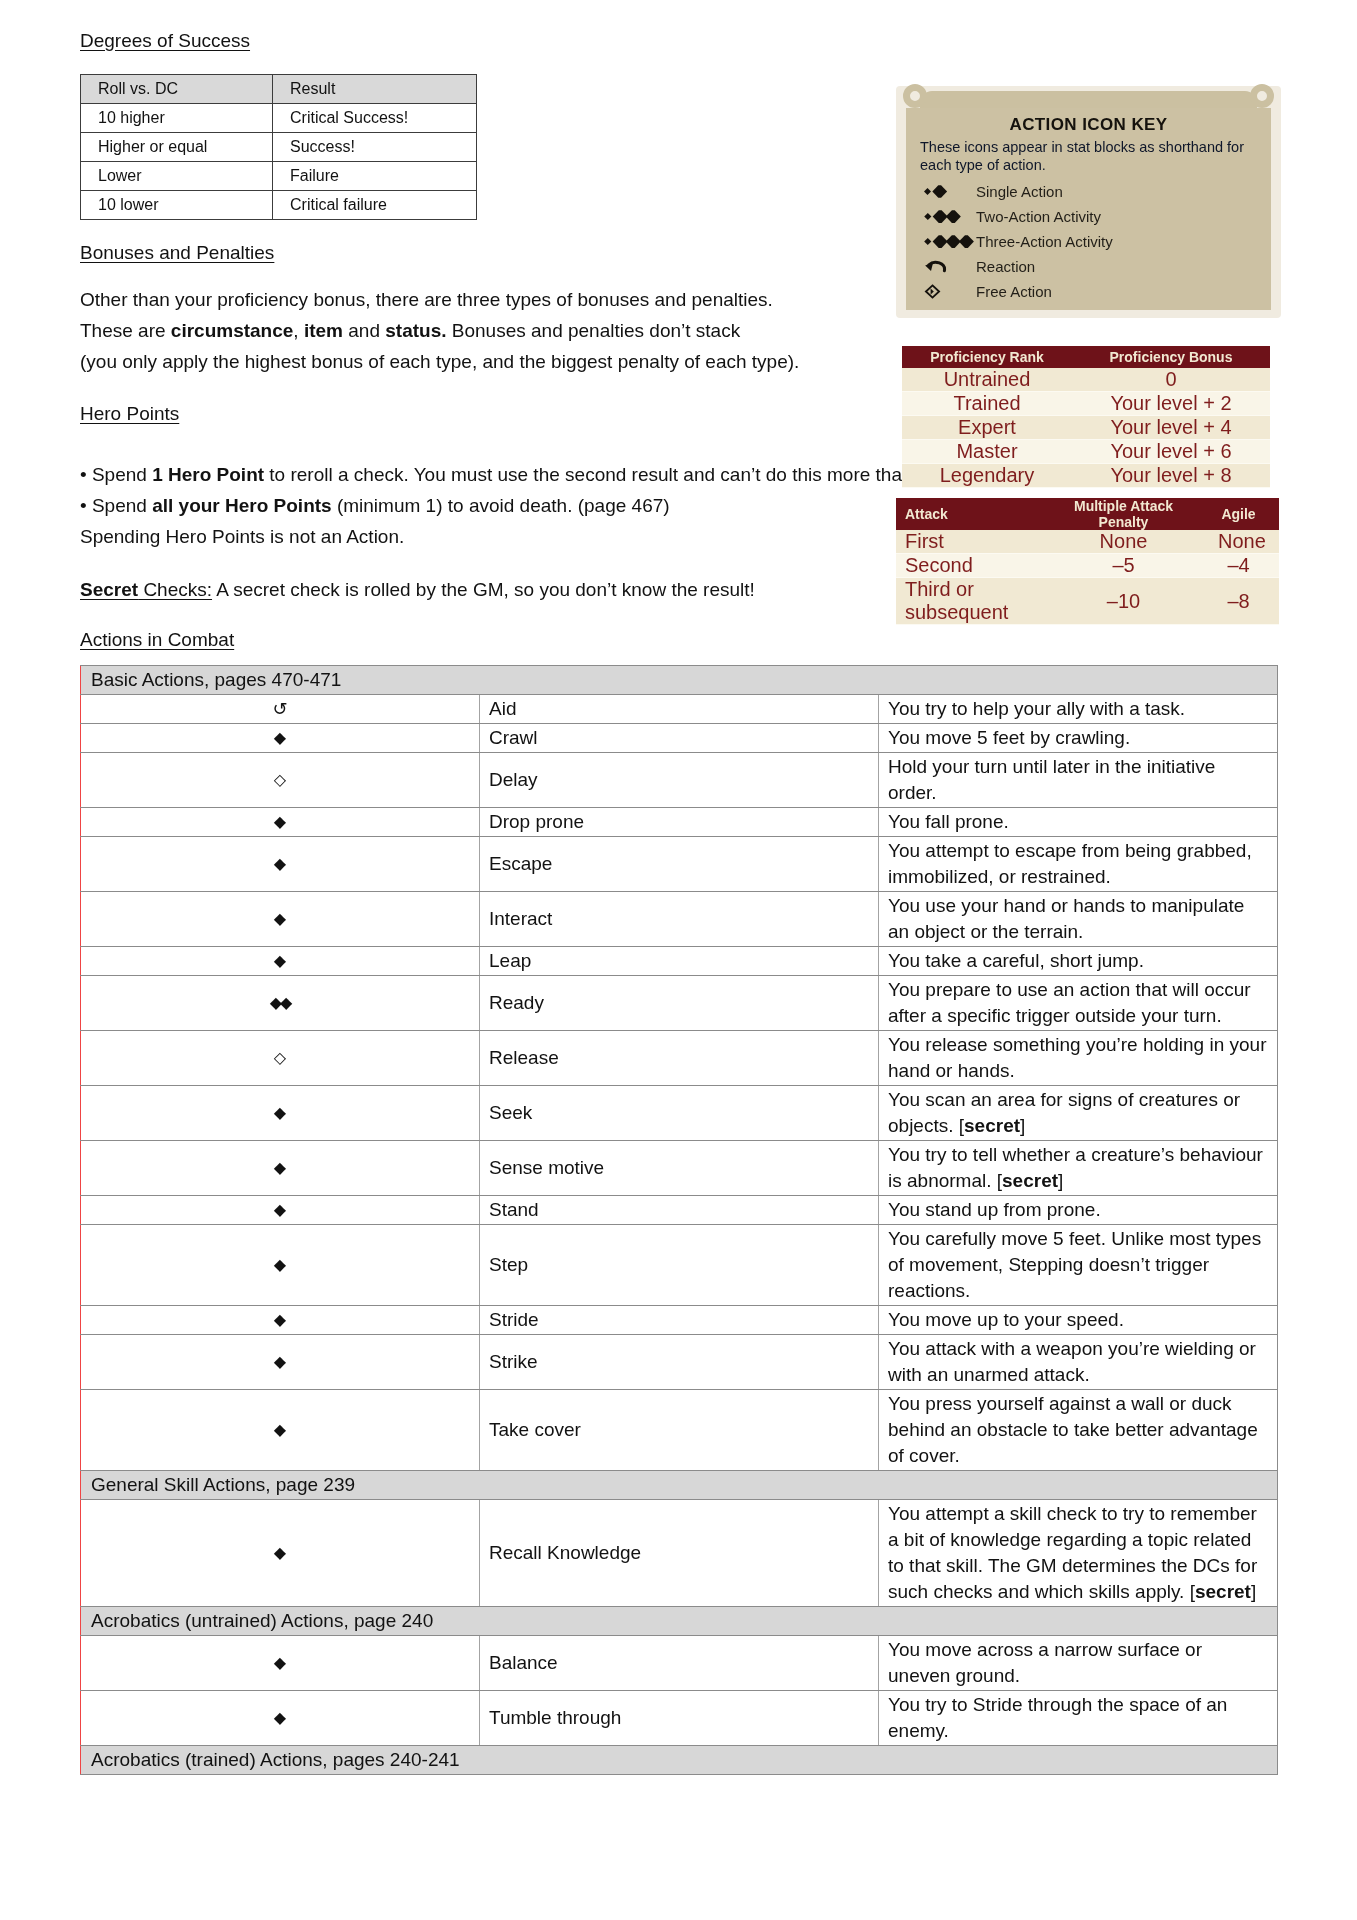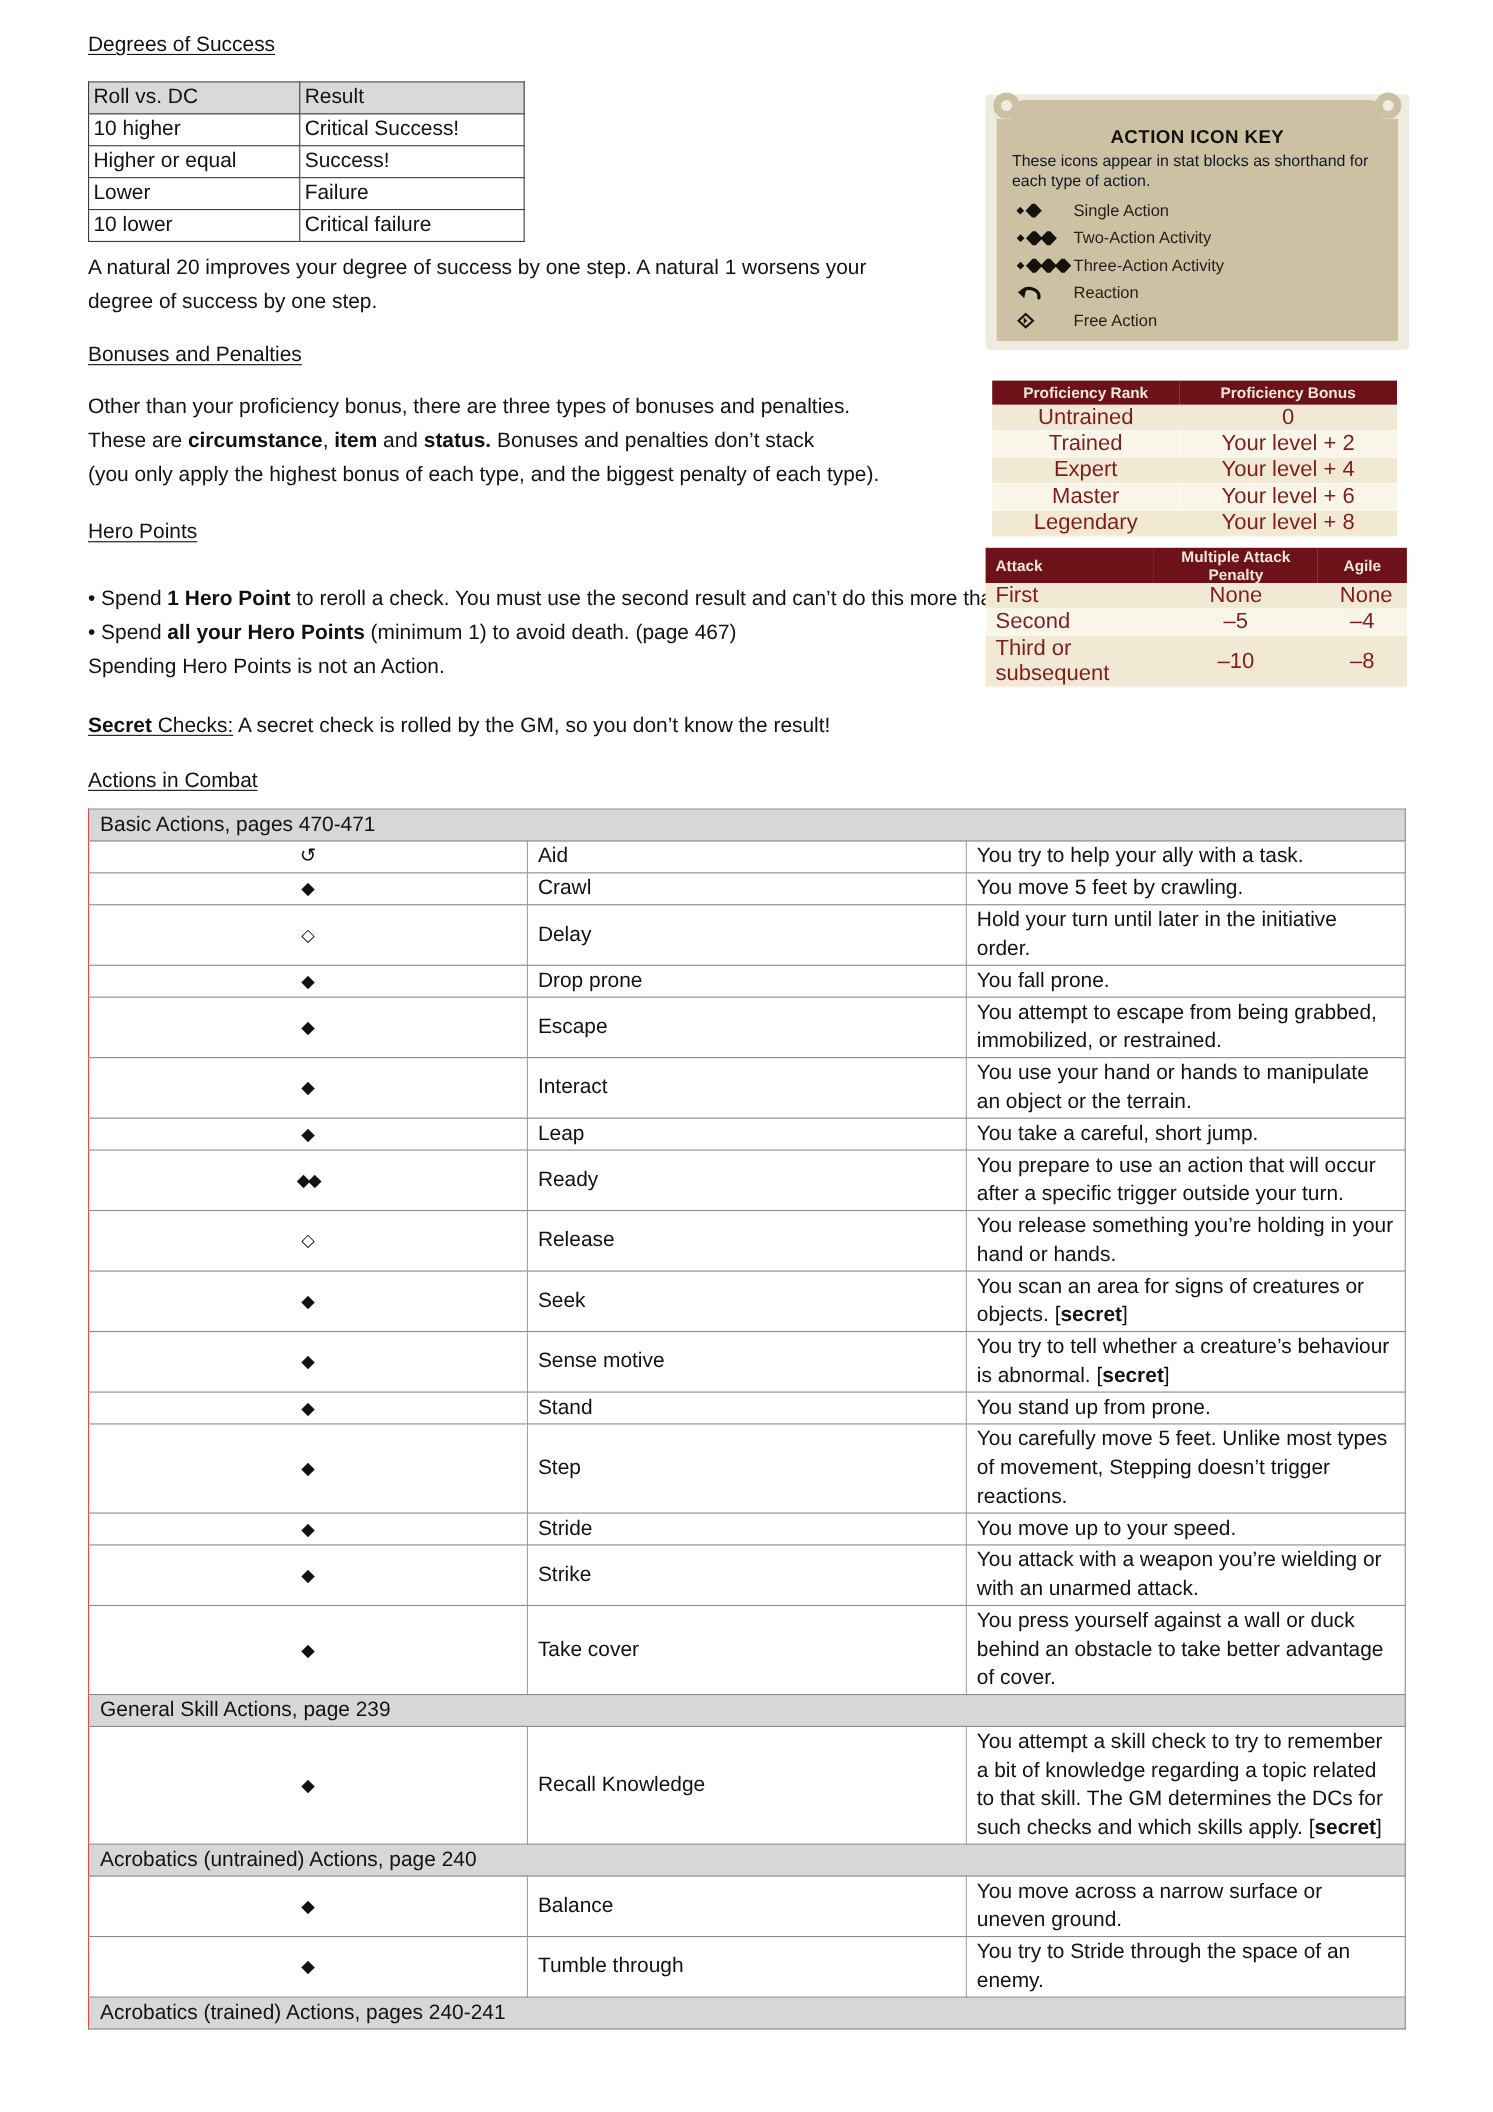--- a/index.html
+++ b/index.html
@@ -14,22 +14,22 @@
     font-size:19px; line-height:30px; font-weight:400; color:#121212;
     text-decoration:underline; text-underline-offset:3px;
   }
   .u { text-decoration:underline; text-underline-offset:3px; }
   .pre { white-space:pre-line; }
   b { font-weight:700; }
 
   
   .deg { border-collapse:collapse; margin-top:18px; }
   .deg th, .deg td {
-    border:1px solid #3c3c3c; font-size:19px; font-weight:400;
-    text-align:left; padding:0 4px; height:29px; color:#121212;
+    border:1px solid #3c3c3c; font-size:16px; font-weight:400;
+    text-align:left; padding:0 17px; height:29px; color:#121212;
   }
   .deg th { background:#d9d9d9; }
   .deg .c1 { width:192px; } .deg .c2 { width:204px; }
 
   
   .actions { border-collapse:collapse; margin-top:10px; width:1198px; table-layout:fixed; }
   .actions td {
     border-top:1px solid #8b8b8b; border-bottom:1px solid #8b8b8b;
     border-left:1px solid #a3a3a3; border-right:1px solid #a3a3a3;
     font-size:19px; padding:1px 9px; height:29px; line-height:26px; color:#121212;
@@ -104,22 +104,20 @@
           <td class="c1">Lower</td>
           <td class="c2">Failure</td>
         </tr>
         <tr>
           <td class="c1">10 lower</td>
           <td class="c2">Critical failure</td>
         </tr>
       </tbody>
     </table>
 
-  <p class="line pre" style="margin-top:8px">A natural 20 improves your degree of success by one step. A natural 1 worsens your
-degree of success by one step.</p>
 
   <h2 class="hd" style="margin-top:18px">Bonuses and Penalties</h2>
 
   <p class="line pre" style="margin-top:16px">Other than your proficiency bonus, there are three types of bonuses and penalties.
 These are <b>circumstance</b>, <b>item</b> and <b>status.</b> Bonuses and penalties don’t stack
 (you only apply the highest bonus of each type, and the biggest penalty of each type).</p>
 
   <h2 class="hd" style="margin-top:22px">Hero Points</h2>
 
   <div style="margin-top:30px">

